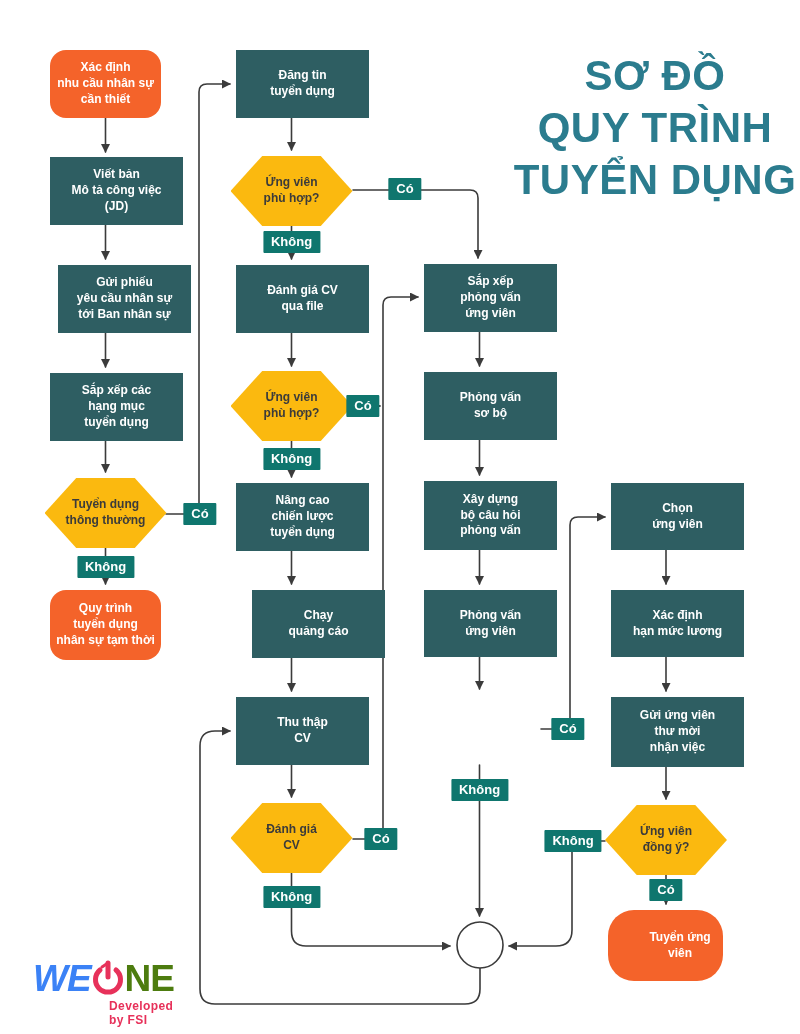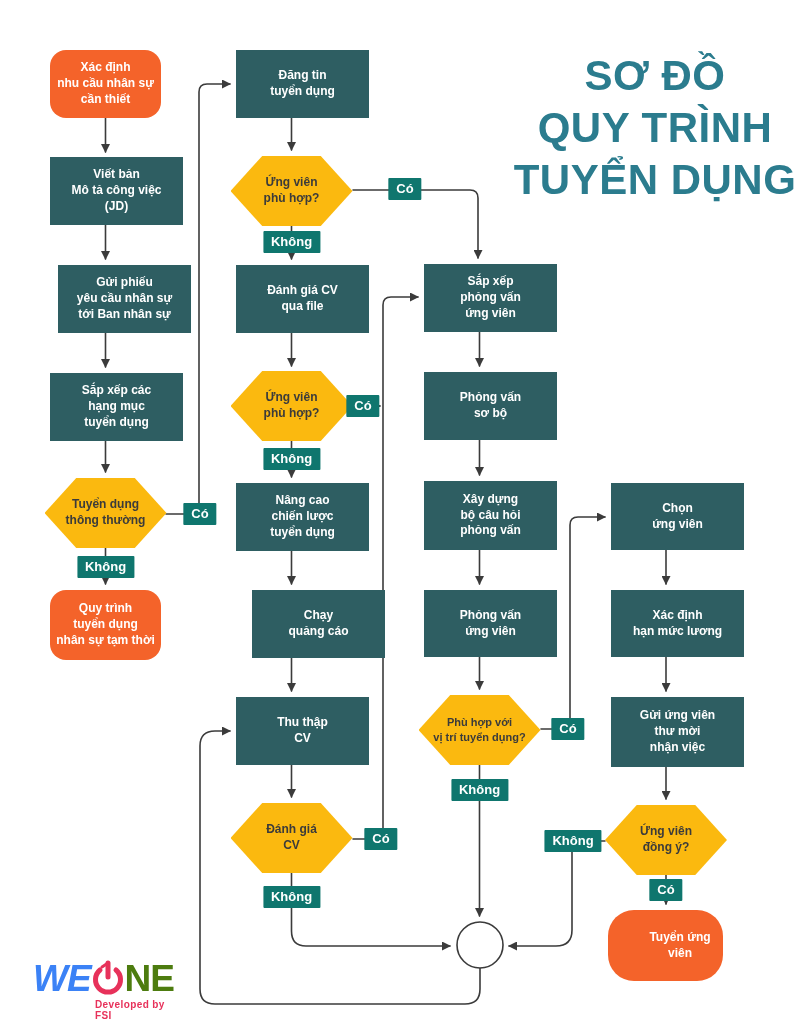--- a/index.html
+++ b/index.html
@@ -17,21 +17,21 @@
   .elabel{position:absolute;z-index:3;transform:translate(-50%,-50%);background:#0f766e;color:#fff;
           font-weight:700;font-size:13px;line-height:1;padding:4px 8px 5px;border-radius:1px;
           white-space:nowrap;}
   .title{position:absolute;z-index:2;left:505px;top:50px;width:300px;text-align:center;
          color:#2b7c8e;font-weight:700;font-size:42px;line-height:1.24;letter-spacing:.5px;}
   .logo{position:absolute;z-index:2;left:33px;top:958px;width:150px;height:60px;}
   .logo-row{display:flex;align-items:center;}
   .logo-we{font-style:italic;font-weight:700;font-size:37px;letter-spacing:-1px;color:#3b82f6;}
   .logo-ne{font-weight:700;font-size:37px;letter-spacing:-1px;color:#4d7c0f;}
   .logo-icon{margin:0 -1px;transform:translateY(-1px);}
-  .logo-tagline{position:absolute;left:62px;top:41px;font-size:10px;font-weight:700;color:#e7315a;
+  .logo-tagline{position:absolute;left:76px;top:41px;font-size:12px;font-weight:700;color:#e7315a;
                 letter-spacing:.4px;}
 </style>
 </head>
 <body>
 
 <div class="canvas">
 
   <svg class="wires" width="800" height="1034" viewBox="0 0 800 1034">
     <defs>
       <marker id="arr" markerUnits="userSpaceOnUse" markerWidth="9" markerHeight="9" refX="8" refY="4.5" orient="auto">
@@ -111,22 +111,20 @@
   <div class="box teal" style="left:424px;top:264px;">Sắp xếp
 phỏng vấn
 ứng viên</div>
   <div class="box teal" style="left:424px;top:372px;">Phỏng vấn
 sơ bộ</div>
   <div class="box teal" style="left:424px;top:481px;height:69px;">Xây dựng
 bộ câu hỏi
 phỏng vấn</div>
   <div class="box teal" style="left:424px;top:590px;height:67px;">Phỏng vấn
 ứng viên</div>
-  <div class="box hex hex-small" style="left:418.5px;top:695px;">Phù hợp với
-vị trí tuyển dụng?</div>
 
   <div class="box teal" style="left:611px;top:483px;height:67px;">Chọn
 ứng viên</div>
   <div class="box teal" style="left:611px;top:590px;height:67px;">Xác định
 hạn mức lương</div>
   <div class="box teal" style="left:611px;top:697px;height:70px;">Gửi ứng viên
 thư mời
 nhận việc</div>
   <div class="box hex" style="left:605px;top:805px;">Ứng viên
 đồng ý?</div>

